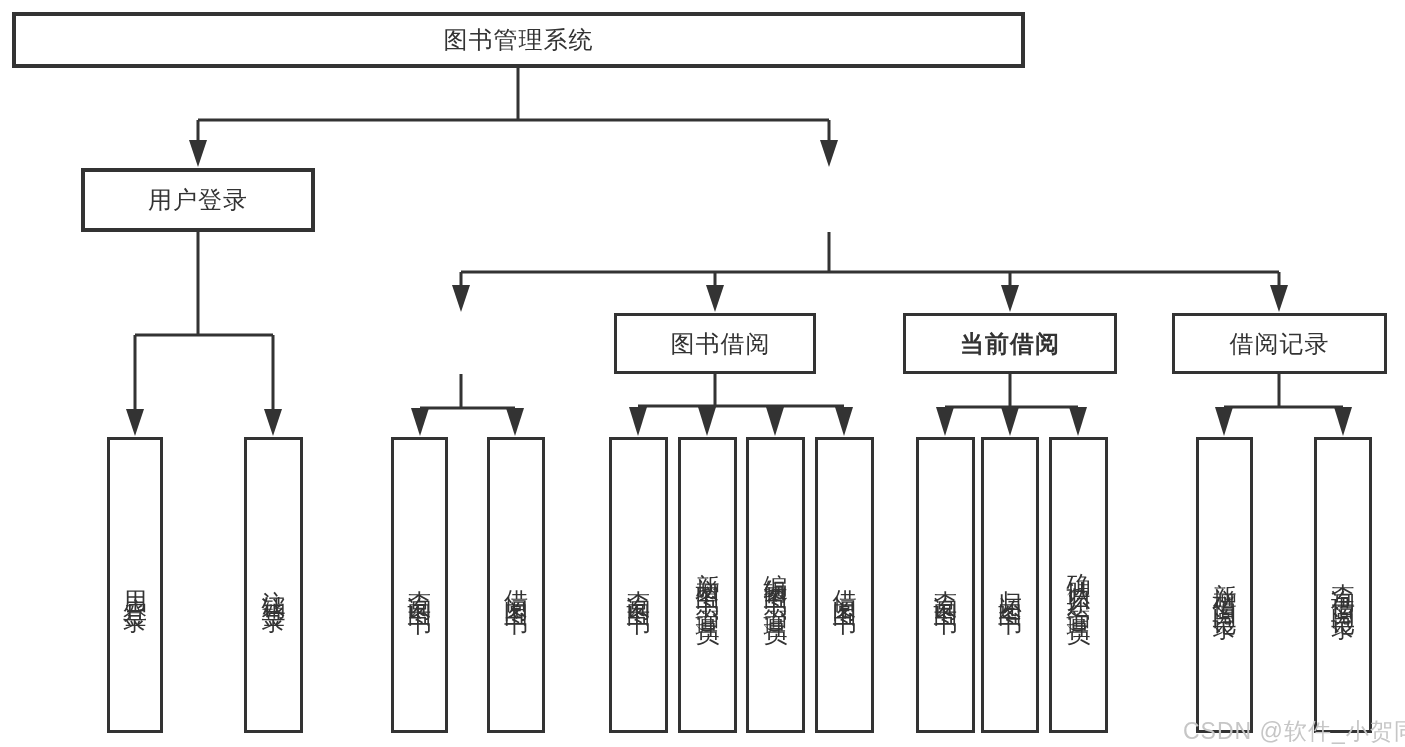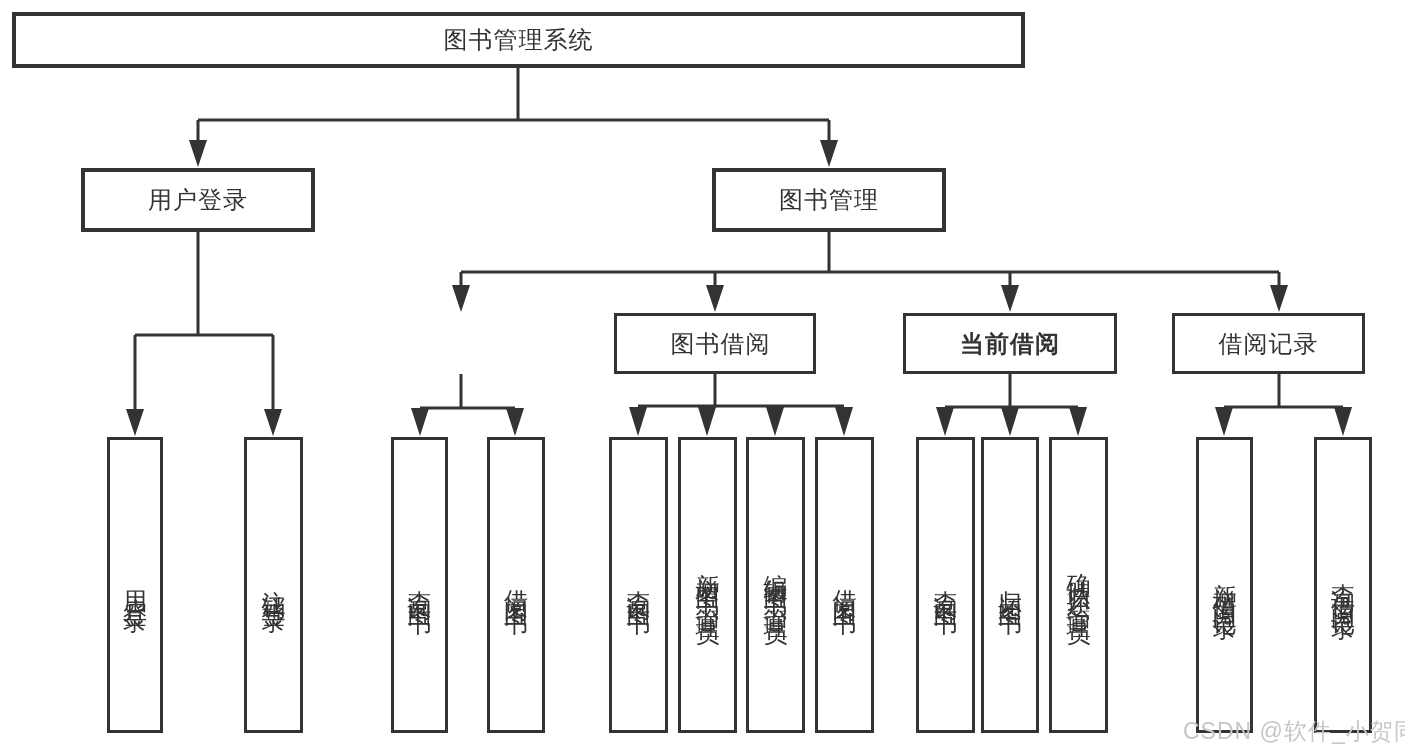--- a/index.html
+++ b/index.html
@@ -108,25 +108,24 @@
       <polygon points="1069,407 1087,407 1078,436"></polygon>
 
       <polygon points="1215,407 1233,407 1224,436"></polygon>
       <polygon points="1334,407 1352,407 1343,436"></polygon>
     </g>
   </svg>
 
   <div class="node" style="left:12px;top:12px;width:1013px;height:56px;">图书管理系统</div>
 
   <div class="node" style="left:81px;top:168px;width:234px;height:64px;">用户登录</div>
-  <div class="node" style="left:712px;top:168px;width:234px;height:64px;">图书管理</div>
 
   <div class="node lv3" style="left:614px;top:313px;width:202px;height:61px;padding-left:11px;">图书借阅</div>
   <div class="node lv3" style="left:903px;top:313px;width:214px;height:61px;font-weight:bold;">当前借阅</div>
-  <div class="node lv3" style="left:1172px;top:313px;width:193px;height:61px;">借阅记录</div>
+  <div class="node lv3" style="left:1172px;top:313px;width:215px;height:61px;">借阅记录</div>
 
   <div class="vnode" style="left:107px;width:56px;">用户登录</div>
   <div class="vnode" style="left:244px;width:59px;">注销登录</div>
 
   <div class="vnode" style="left:391px;width:57px;">查询图书</div>
   <div class="vnode" style="left:487px;width:58px;">借阅图书</div>
 
   <div class="vnode" style="left:609px;width:59px;">查询图书</div>
   <div class="vnode" style="left:678px;width:59px;">新增图书（管理员）</div>
   <div class="vnode" style="left:746px;width:59px;">编辑图书（管理员）</div>

